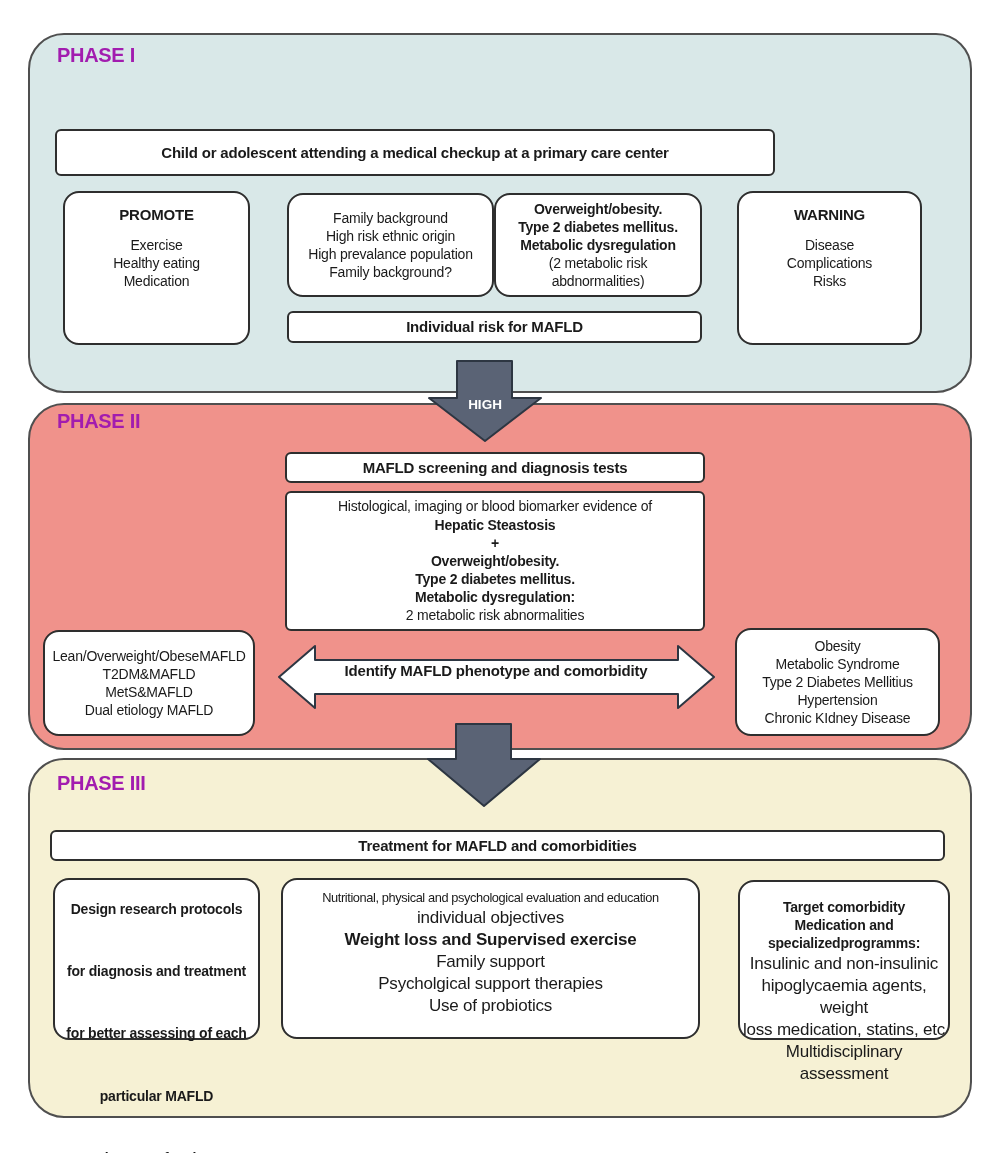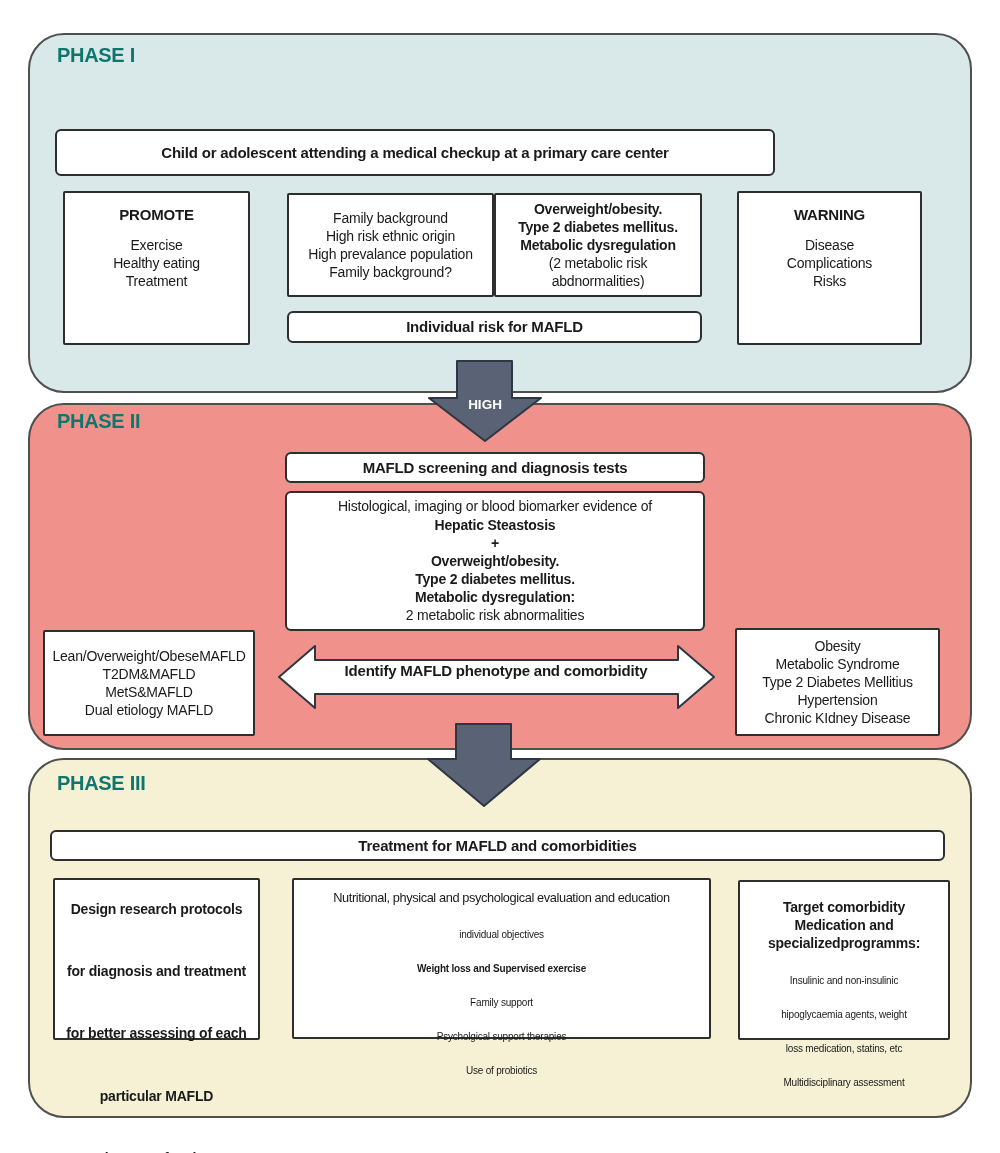--- a/index.html
+++ b/index.html
@@ -9,42 +9,42 @@
     font-family:"Liberation Sans", sans-serif;
   }
   .phase {
     position:absolute; border:2px solid var(--phase-border,#4f4f4f); border-radius:36px;
     box-sizing:border-box;
   }
   .p1 { left:28px; top:33px;  width:944px; height:360px; background:var(--phase1-bg,#d9e8e8); }
   .p2 { left:28px; top:403px; width:944px; height:347px; background:var(--phase2-bg,#f0928b); }
   .p3 { left:28px; top:758px; width:944px; height:360px; background:var(--phase3-bg,#f6f1d4); }
   .plabel {
-    position:absolute; margin:0; font-size:20px; font-weight:bold; letter-spacing:-0.3px; color:#0f766e;
+    position:absolute; margin:0; font-size:20px; font-weight:bold; letter-spacing:-0.3px; color:#a21caf;
   }
   .wbox {
     position:absolute; box-sizing:border-box; background:#ffffff;
     border:2px solid var(--box-border,#2e2e2e);
     display:flex; flex-direction:column; align-items:center; justify-content:center;
     text-align:center; font-size:14px; line-height:1.3; letter-spacing:-0.2px;
   }
   .bar { border-radius:6px; font-weight:bold; font-size:15px; }
-  .rbox { border-radius:2px; }
+  .rbox { border-radius:16px; }
   .topalign { justify-content:flex-start; }
   .bold { font-weight:bold; }
   .boxtitle { font-weight:bold; font-size:15px; margin-bottom:11px; }
   .arrow-svg { position:absolute; overflow:visible; }
   .arrow-label-high {
     font-family:"Liberation Sans", sans-serif; font-weight:bold; font-size:13.5px; fill:#ffffff;
   }
   .identify-label {
     position:absolute; left:316px; top:662px; width:360px; text-align:center;
     font-weight:bold; font-size:15px; letter-spacing:-0.2px;
   }
-  .small { font-size:10px;margin-top:21px; }
+  .small { font-size:17px; }
   .tight { letter-spacing:-0.4px; font-size:12.8px; }
 </style>
 </head>
 <body>
 
 <div class="canvas">
 
   <section class="phase p1"></section>
   <section class="phase p2"></section>
   <section class="phase p3"></section>
@@ -54,21 +54,21 @@
   <h2 class="plabel" style="left:57px; top:772px;">PHASE III</h2>
 
   <div class="wbox bar" style="left:55px; top:129px; width:720px; height:47px;">
     <div>Child or adolescent attending a medical checkup at a primary care center</div>
   </div>
 
   <div class="wbox rbox topalign" style="left:63px; top:191px; width:187px; height:154px; padding-top:12px;">
     <div class="boxtitle">PROMOTE</div>
     <div>Exercise</div>
     <div>Healthy eating</div>
-    <div>Treatment</div>
+    <div>Medication</div>
   </div>
 
   <div class="wbox rbox" style="left:287px; top:193px; width:207px; height:104px;">
     <div>Family background</div>
     <div>High risk ethnic origin</div>
     <div>High prevalance population</div>
     <div>Family background?</div>
   </div>
 
   <div class="wbox rbox" style="left:494px; top:193px; width:208px; height:104px;">
@@ -124,21 +124,21 @@
   </div>
 
   <div class="wbox rbox topalign" style="left:53px; top:878px; width:207px; height:162px; padding-top:20px;gap:44px;">
     <div class="bold">Design research protocols</div>
     <div class="bold">for diagnosis and treatment</div>
     <div class="bold">for better assessing of each</div>
     <div class="bold">particular MAFLD</div>
     <div class="bold">subgroup of patients</div>
   </div>
 
-  <div class="wbox rbox topalign" style="left:292px; top:878px; width:419px; height:161px; padding-top:10px;">
+  <div class="wbox rbox topalign" style="left:281px; top:878px; width:419px; height:161px; padding-top:10px;">
     <div class="tight">Nutritional, physical and psychological evaluation and education</div>
     <div class="small">individual objectives</div>
     <div class="bold small">Weight loss and Supervised exercise</div>
     <div class="small">Family support</div>
     <div class="small">Psycholgical support therapies</div>
     <div class="small">Use of probiotics</div>
   </div>
 
   <div class="wbox rbox topalign" style="left:738px; top:880px; width:212px; height:160px; padding-top:16px;">
     <div class="bold">Target comorbidity</div>

